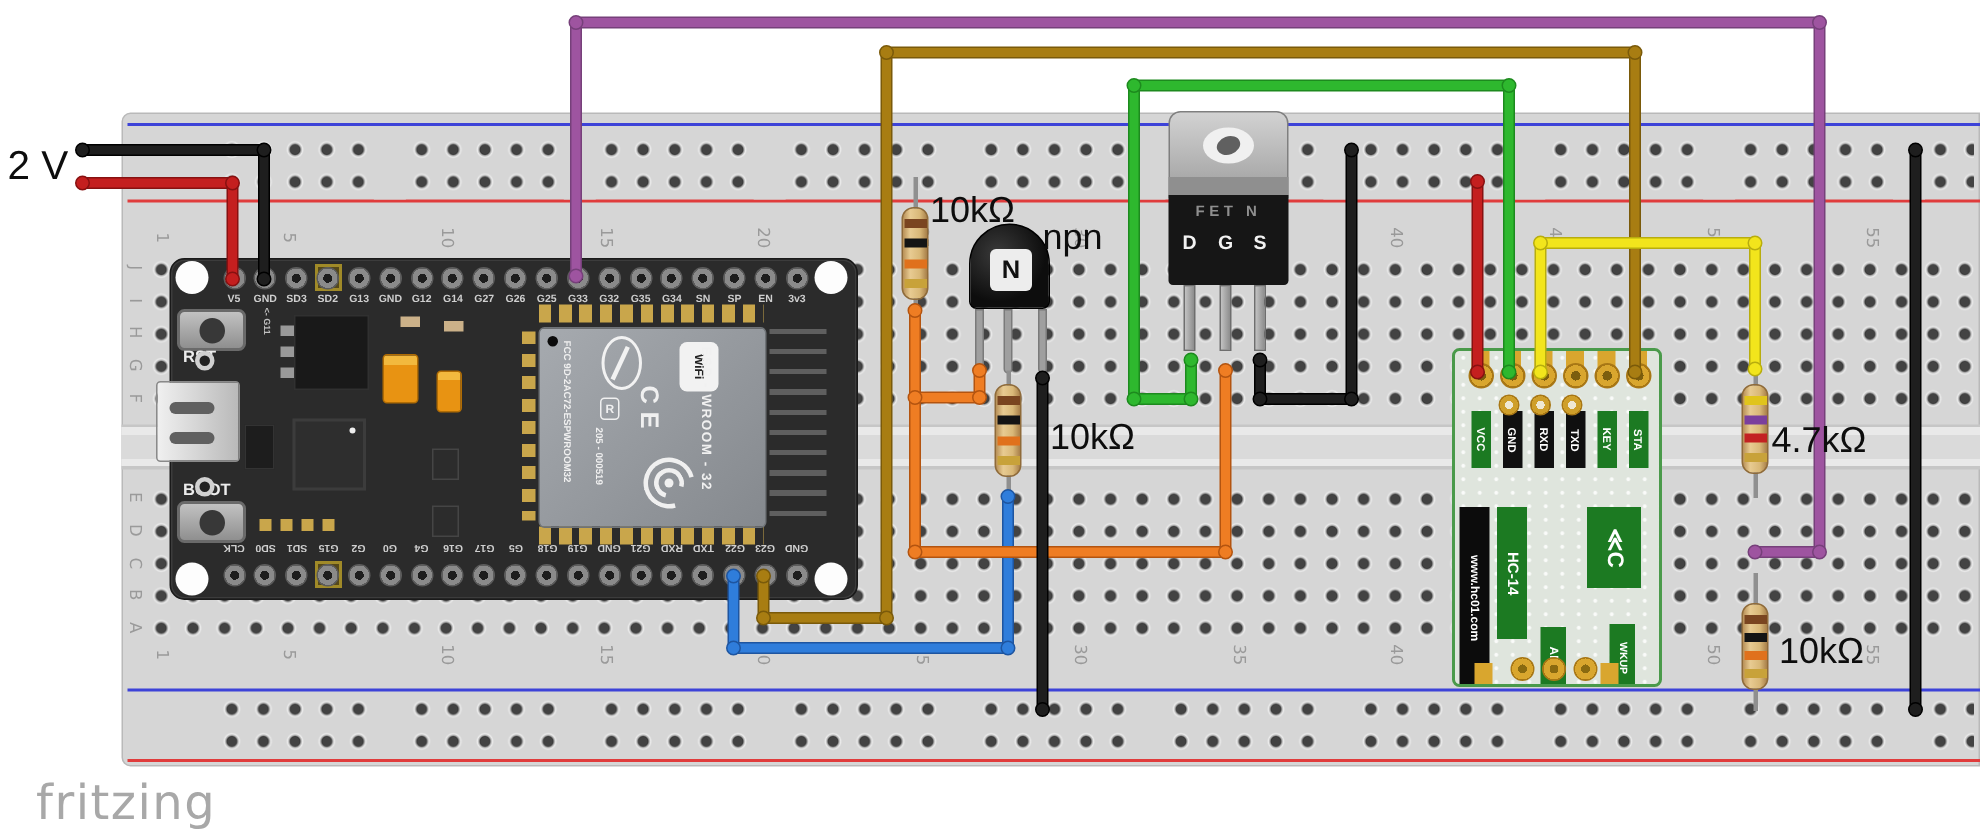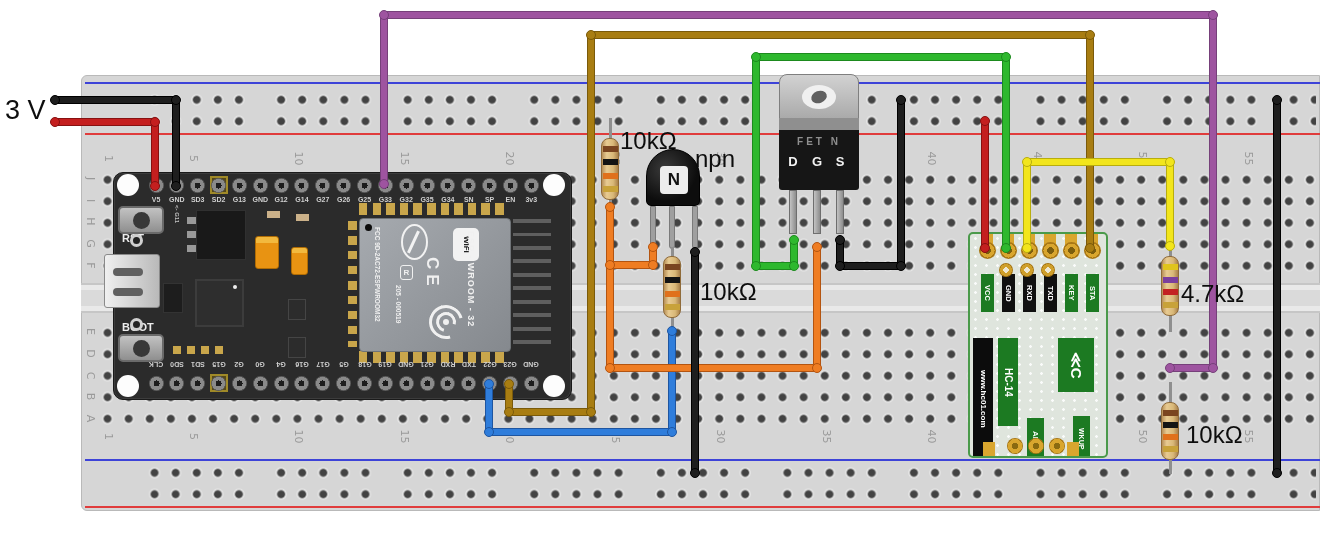--- a/index.html
+++ b/index.html
@@ -465,19 +465,20 @@
       <div class=" wire-seg" style="position: absolute; left: 1166px; top: 158px; width: 8px; height: 92px; background: rgb(242, 229, 28); border-color: rgb(184, 173, 14);"></div>
       <div class=" wire-dot" style="position: absolute; left: 1022px; top: 243px; background: rgb(242, 229, 28); border-color: rgb(184, 173, 14);"></div>
       <div class=" wire-dot" style="position: absolute; left: 1022px; top: 157px; background: rgb(242, 229, 28); border-color: rgb(184, 173, 14);"></div>
       <div class=" wire-dot" style="position: absolute; left: 1165px; top: 157px; background: rgb(242, 229, 28); border-color: rgb(184, 173, 14);"></div>
       <div class=" wire-dot" style="position: absolute; left: 1165px; top: 241px; background: rgb(242, 229, 28); border-color: rgb(184, 173, 14);"></div>
       <div class=" wire-seg" style="position: absolute; left: 1273px; top: 96px; width: 8px; height: 381px; background: rgb(30, 30, 30); border-color: rgb(0, 0, 0);"></div>
       <div class=" wire-dot" style="position: absolute; left: 1272px; top: 95px; background: rgb(30, 30, 30); border-color: rgb(0, 0, 0);"></div>
       <div class=" wire-dot" style="position: absolute; left: 1272px; top: 468px; background: rgb(30, 30, 30); border-color: rgb(0, 0, 0);"></div>
     </div>
 
-  <div class="note" style="left:5px;top:95px;font-size:27px;">3 V</div>
+  <div class="note" style="left:5px;top:95px;font-size:27px;">2 V</div>
   <div class="note" style="left:620px;top:127px;font-size:24px;">10kΩ</div>
   <div class="note" style="left:695px;top:145px;font-size:24px;">npn</div>
   <div class="note" style="left:700px;top:278px;font-size:24px;">10kΩ</div>
   <div class="note" style="left:1181px;top:280px;font-size:24px;">4.7kΩ</div>
   <div class="note" style="left:1186px;top:421px;font-size:24px;">10kΩ</div>
+  <div id="watermark">fritzing</div>
 </div>
 
 </body></html>

